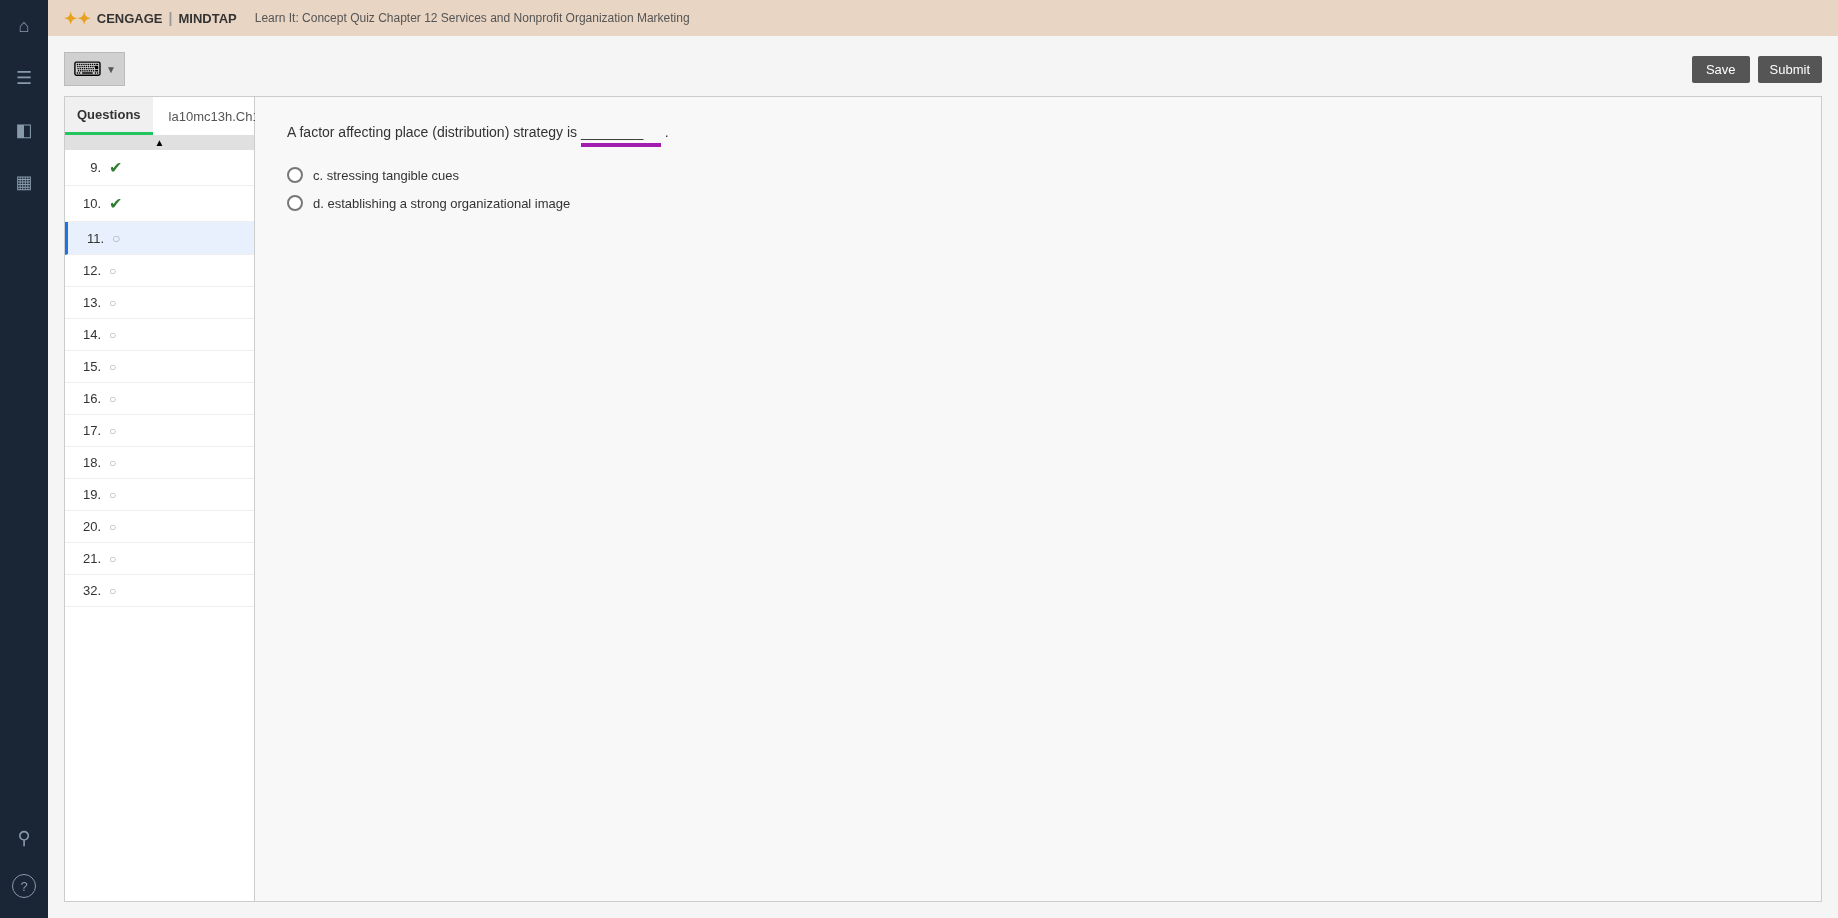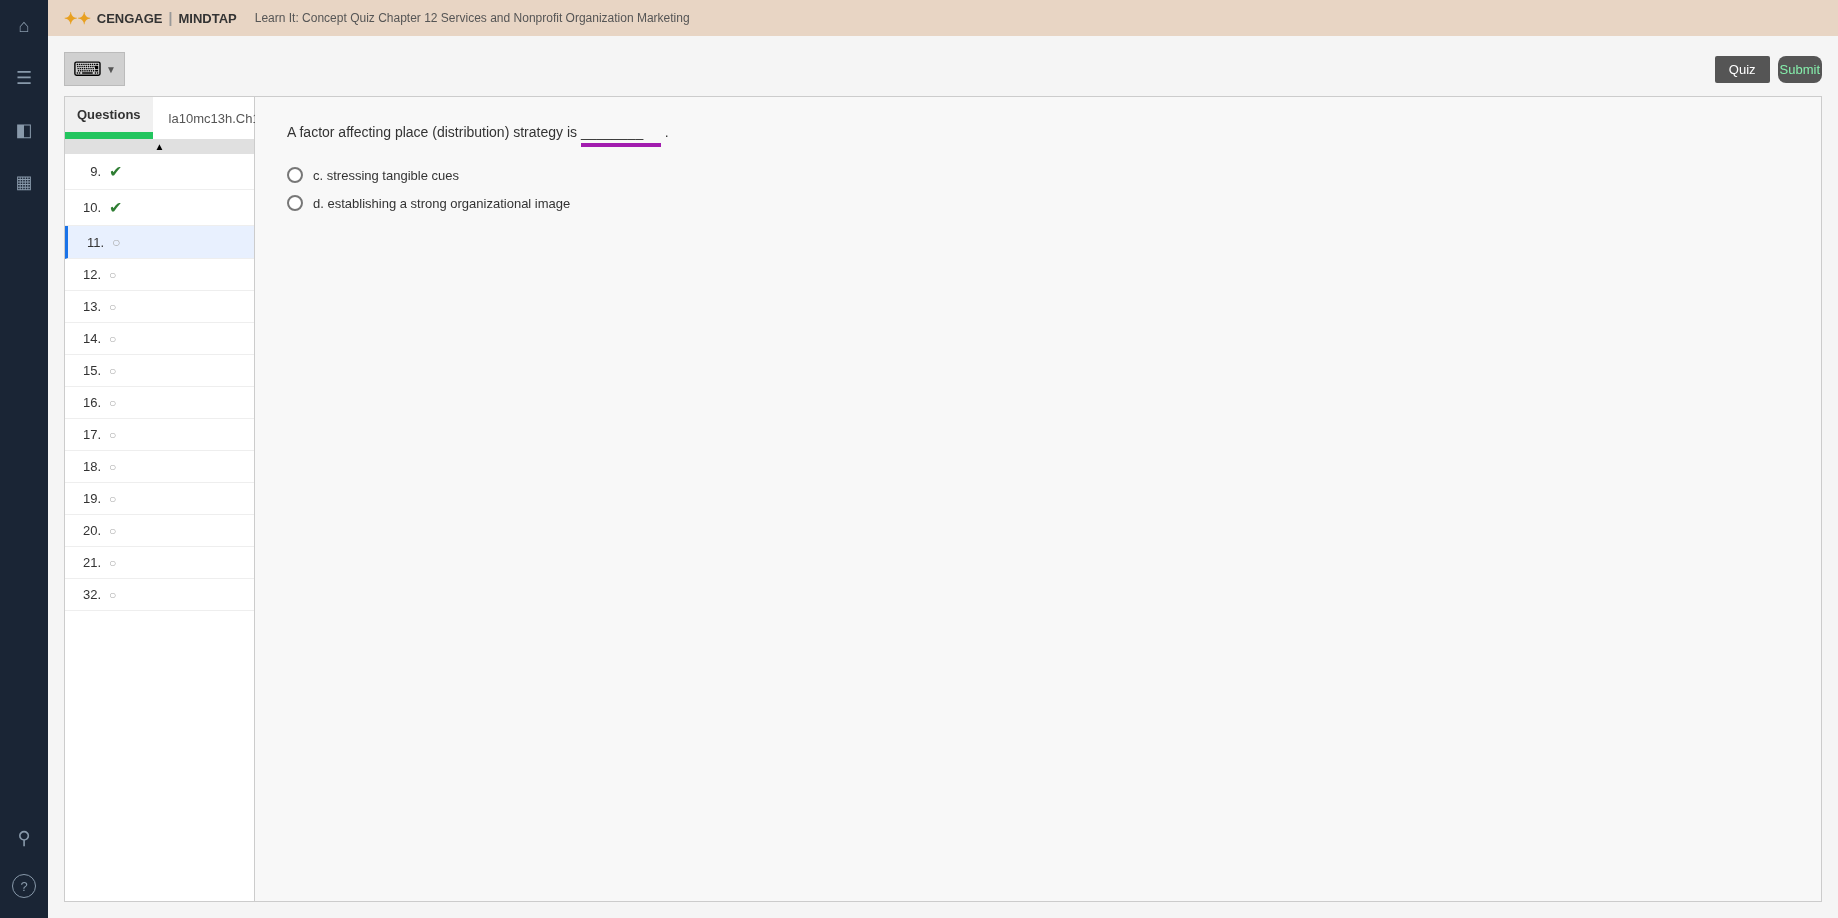--- a/index.html
+++ b/index.html
@@ -144,26 +144,26 @@
       color: #fff;
       border: none;
       padding: 6px 14px;
       font-size: 13px;
       cursor: pointer;
       border-radius: 2px;
     }
 
     .btn-submit {
       background: #555;
-      color: #86efac;
+      color: #ffffff;
       border: none;
-      padding: 6px 2px;
-      font-size: 13px;
-      cursor: pointer;
-      border-radius: 8px;
+      padding: 6px 12px;
+      font-size: 13px;
+      cursor: pointer;
+      border-radius: 2px;
     }
 
     
     .quiz-container {
       display: flex;
       flex: 1;
       border: 1px solid #ccc;
       background: #fff;
     }
 
@@ -173,21 +173,21 @@
       flex-shrink: 0;
       border-right: 1px solid #ccc;
     }
 
     .questions-header {
       background: #f0f0f0;
       padding: 10px 12px;
       font-weight: bold;
       font-size: 13px;
       color: #333;
-      border-bottom: 7px solid #22c55e;
+      border-bottom: 3px solid #22c55e;
       display: flex;
       align-items: center;
       gap: 4px;
     }
 
     .questions-list {
       overflow-y: auto;
       max-height: 750px;
     }
 
@@ -321,21 +321,21 @@
 
 
     <div class="toolbar">
       <div class="toolbar-left">
         <button class="toolbar-icon-btn">
           <span style="font-size:20px;">⌨</span>
           <span class="toolbar-dropdown-arrow">▼</span>
         </button>
       </div>
       <div class="toolbar-right">
-        <button class="btn-save">Quiz</button>
+        <button class="btn-save">Save</button>
         <button class="btn-submit">Submit</button>
       </div>
     </div>
 
     <div class="quiz-container">
 
       <div class="questions-panel">
         <div class="questions-header-row">
           <div class="questions-header">
             <span>Questions</span>

